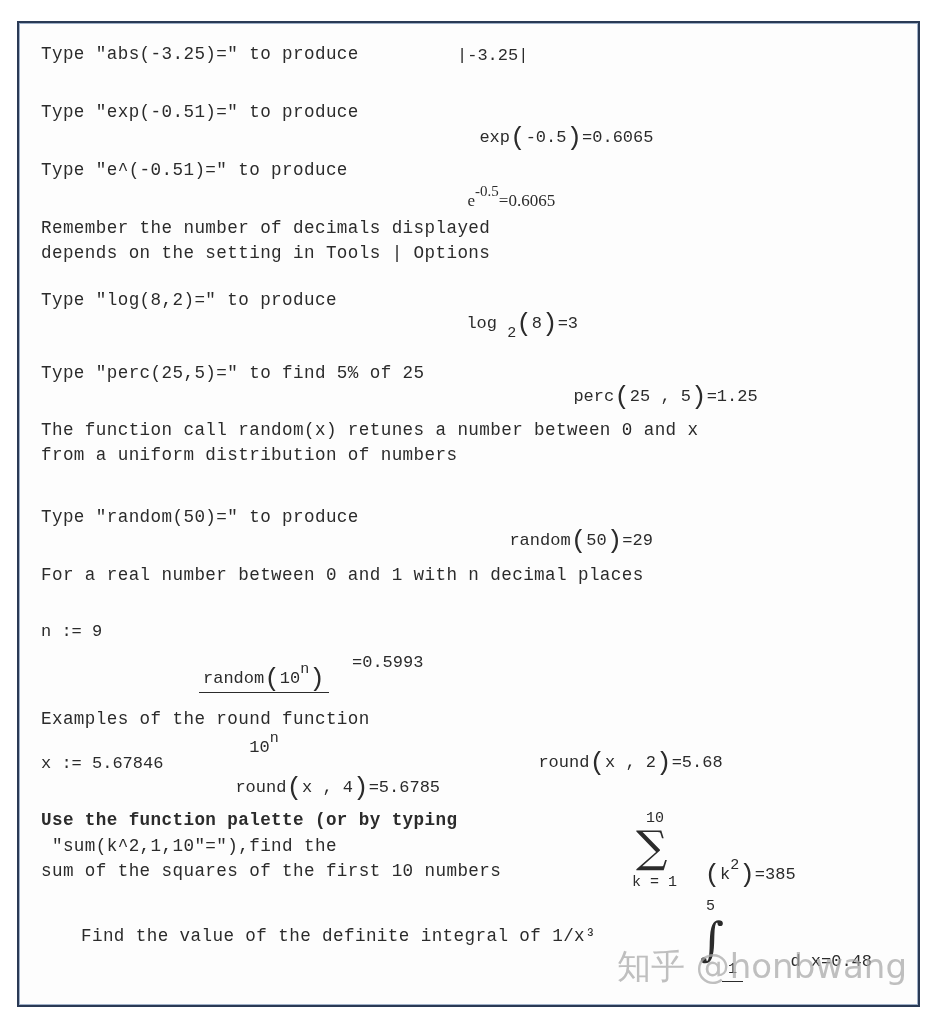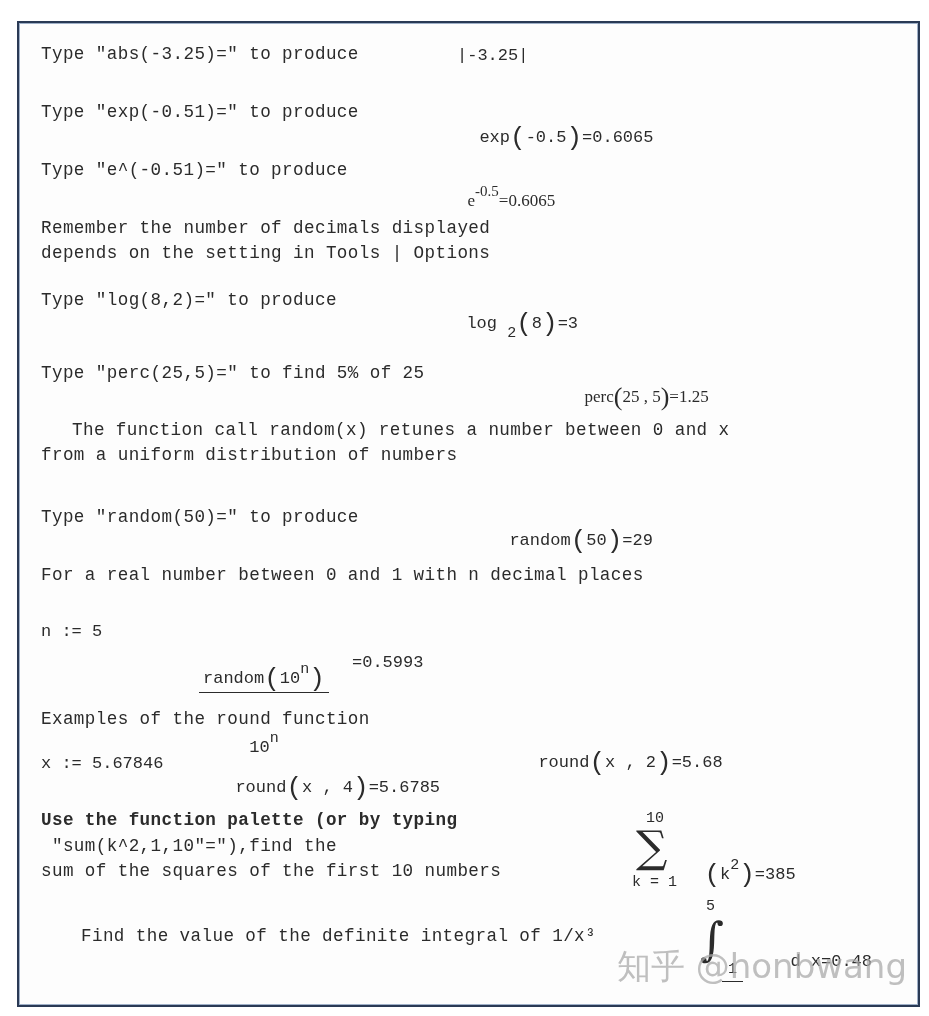--- a/index.html
+++ b/index.html
@@ -50,35 +50,35 @@
 
 <div class="t" style="left:41px;top:216px;">Remember the number of decimals displayed</div>
 <div class="t" style="left:41px;top:241px;text-align:center;">depends on the setting in Tools | Options</div>
 
 <div class="t" style="left:41px;top:288px;">Type "log(8,2)=" to produce</div>
 <div class="m" style="left:446px;top:289px;">
   <span>log</span> <span class="sub">2</span><span class="paren">(</span><span>8</span><span class="paren">)</span><span>=3</span>
 </div>
 
 <div class="t" style="left:41px;top:361px;">Type "perc(25,5)=" to find 5% of 25</div>
-<div class="m" style="left:576px;top:362px;font-family:Liberation Serif, serif;">
+<div class="m" style="left:553px;top:362px;">
   <span>perc</span><span class="paren">(</span><span>25 , 5</span><span class="paren">)</span><span>=1.25</span>
 </div>
 
-<div class="t" style="left:41px;top:418px;margin-left:31px;">The function call random(x) retunes a number between 0 and x</div>
+<div class="t" style="left:41px;top:418px;">The function call random(x) retunes a number between 0 and x</div>
 <div class="t" style="left:41px;top:443px;">from a uniform distribution of numbers</div>
 
 <div class="t" style="left:41px;top:505px;">Type "random(50)=" to produce</div>
 <div class="m" style="left:489px;top:506px;">
   <span>random</span><span class="paren">(</span><span>50</span><span class="paren">)</span><span>=29</span>
 </div>
 
 <div class="t" style="left:41px;top:563px;">For a real number between 0 and 1 with n decimal places</div>
 
-<div class="m" style="left:41px;top:621px;">n := 5</div>
+<div class="m" style="left:41px;top:621px;">n := 9</div>
 
 <div class="frac m" style="left:199px;top:622px;">
   <span class="num"><span>random</span><span class="paren">(</span><span>10</span><span class="sup">n</span><span class="paren">)</span></span>
   <span class="den" style="margin-top:0;"><span>10</span><span class="sup">n</span></span>
 </div>
 <div class="m" style="left:352px;top:652px;">=0.5993</div>
 
 <div class="t" style="left:41px;top:707px;">Examples of the round function</div>
 
 <div class="m" style="left:41px;top:753px;">x := 5.67846</div>

